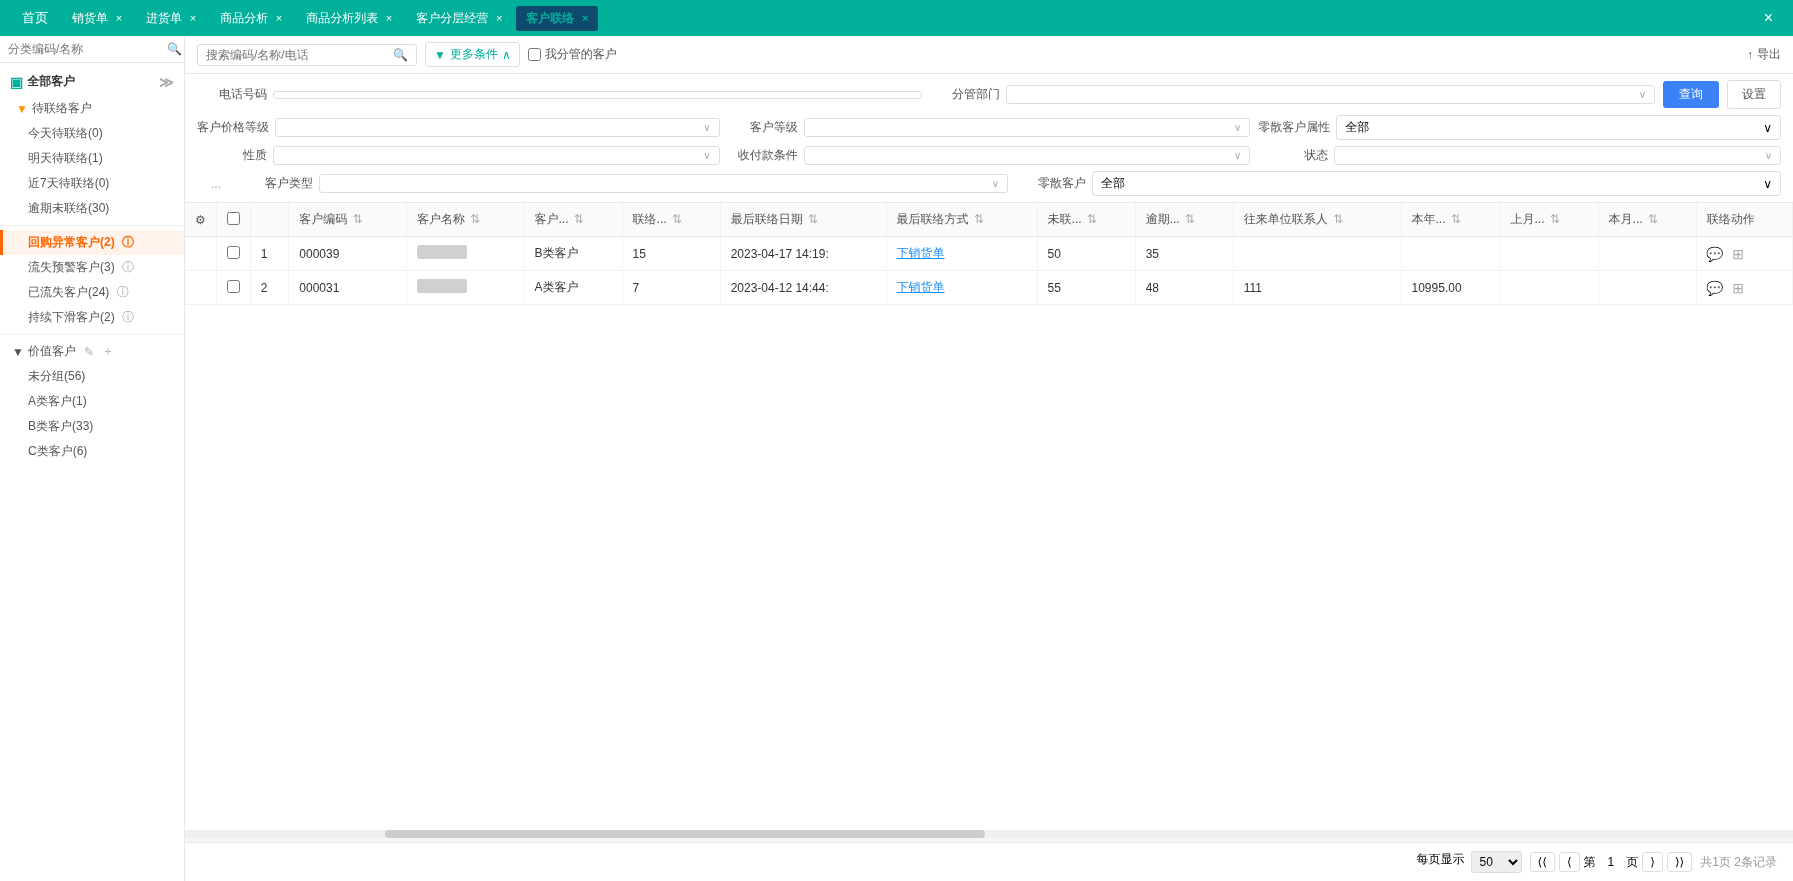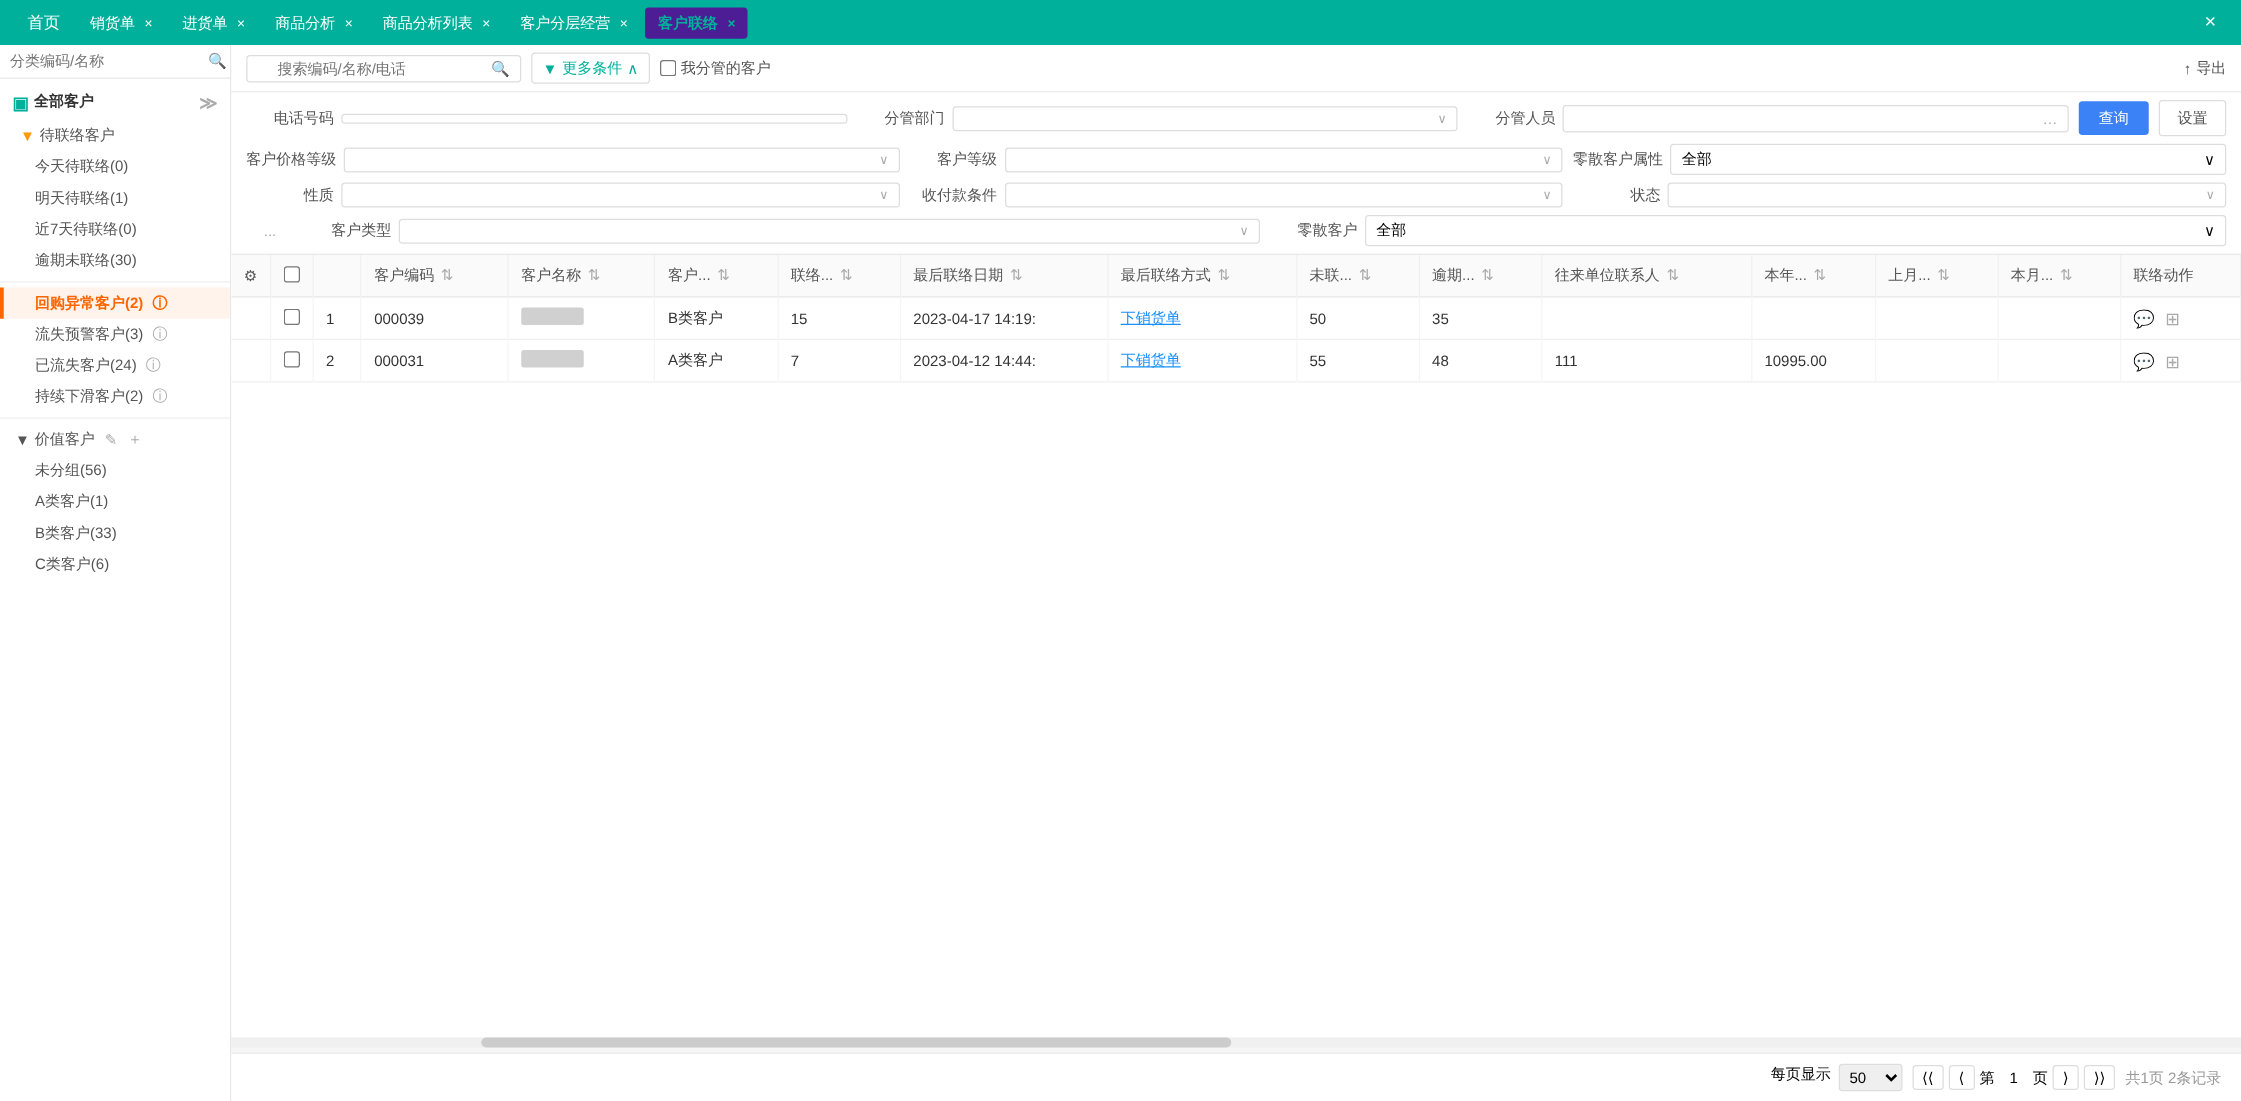--- a/index.html
+++ b/index.html
@@ -16,21 +16,21 @@
     }
     .top-nav .nav-item {
       color: #fff;
       padding: 4px 10px;
       cursor: pointer;
       border-radius: 3px;
       white-space: nowrap;
       font-size: 13px;
     }
     .top-nav .nav-item.active {
-      background: #4c1d95;
+      background: #0c4a6e;
       color: #00b09b;
       font-weight: bold;
     }
     .top-nav .close-btn {
       margin-left: auto;
       color: #fff;
       cursor: pointer;
       font-size: 16px;
       padding: 0 8px;
     }
@@ -132,21 +132,21 @@
     }
     .filter-search {
       display: flex;
       align-items: center;
       border: 1px solid #ddd;
       border-radius: 3px;
       padding: 3px 8px;
       gap: 4px;
       width: 220px;
     }
-    .filter-search input { border: none; outline: none; font-size: 12px; color: #999; flex: 1; margin-left: 16px; }
+    .filter-search input { border: none; outline: none; font-size: 12px; color: #999; flex: 1; }
     .filter-more {
       display: flex;
       align-items: center;
       gap: 4px;
       color: #00b09b;
       cursor: pointer;
       padding: 3px 8px;
       border: 1px solid #ddd;
       border-radius: 3px;
     }
@@ -468,27 +468,20 @@
           <label>电话号码</label>
           <div class="field-input">
             <span></span>
           </div>
         </div>
         <div class="form-field">
           <label>分管部门</label>
           <div class="field-input">
             <span></span>
             <span class="arrow">∨</span>
-          </div>
-        </div>
-        <div class="form-field">
-          <label>分管人员</label>
-          <div class="field-input">
-            <span></span>
-            <span style="color:#aaa;cursor:pointer;">…</span>
           </div>
         </div>
         <button class="btn-query">查询</button>
         <button class="btn-setting">设置</button>
       </div>
 
       <div class="form-row">
         <div class="form-field">
           <label>客户价格等级</label>
           <div class="field-input">

